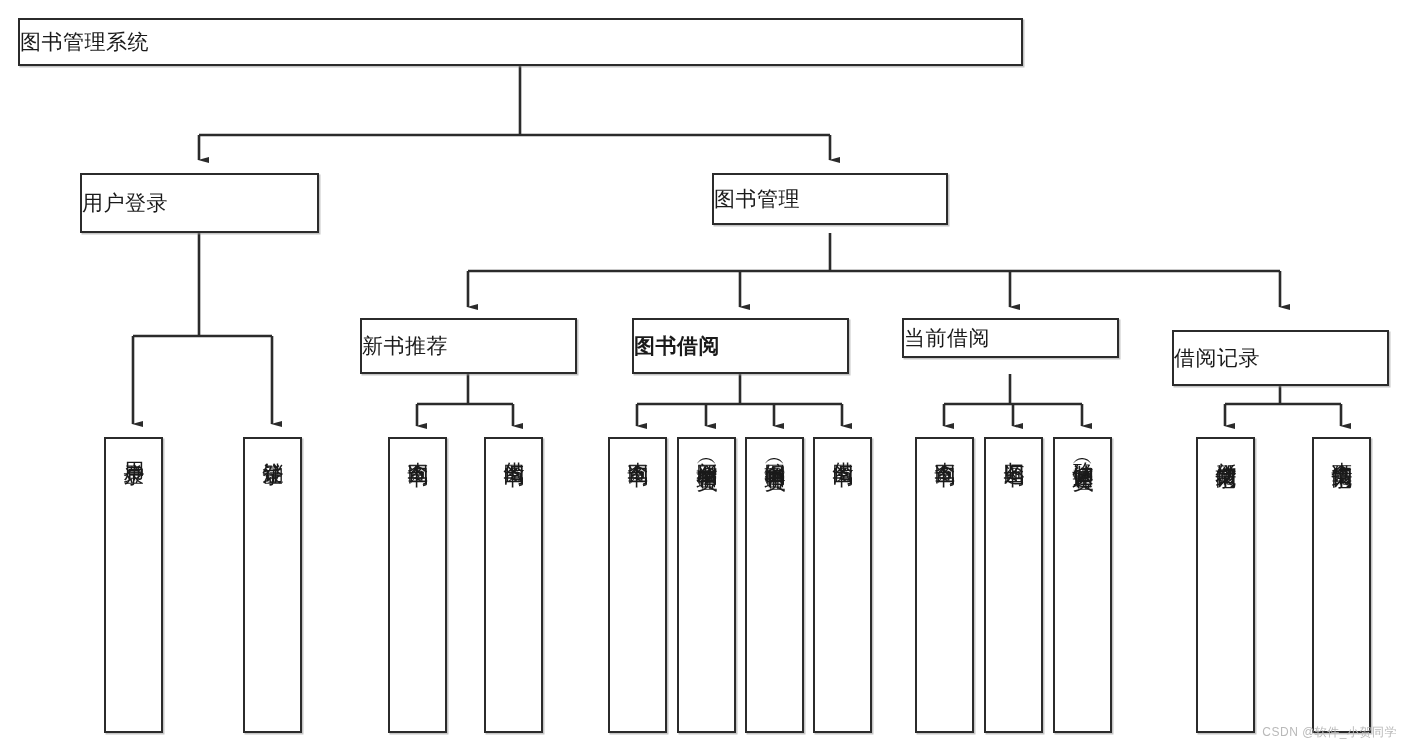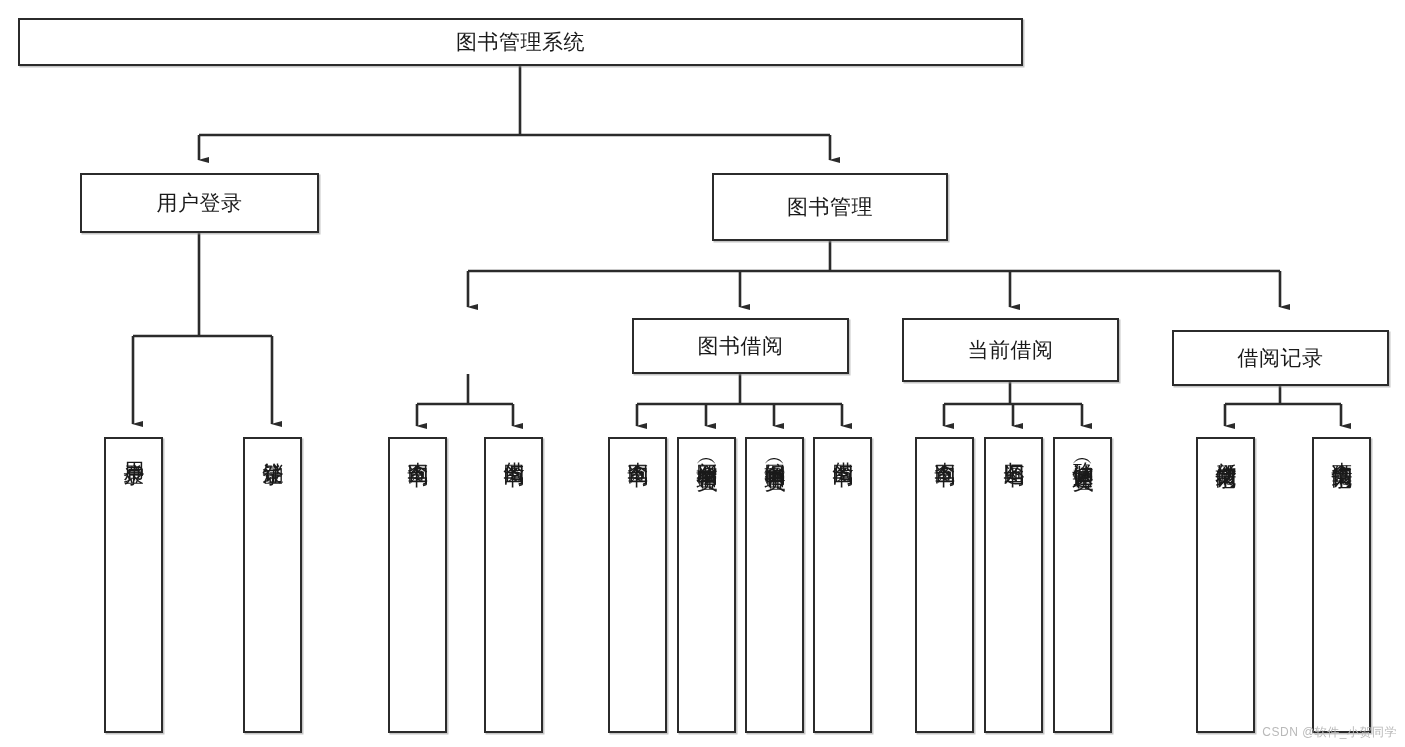--- a/index.html
+++ b/index.html
@@ -25,21 +25,20 @@
     height: 747px;
     pointer-events: none;
   }
   .node {
     position: absolute;
     box-sizing: border-box;
     background: #ffffff;
     border: 2px solid #2b2b2b;
     display: flex;
     align-items: center;
-    justify-content: center;
     box-shadow: 1.5px 1.5px 0 rgba(150,150,150,0.55);
   }
   .node .label {
     color: #1a1a1a;
     font-size: 21px;
     line-height: 1.12;
     letter-spacing: 0.5px;
     white-space: nowrap;
     text-align: center;
   }
@@ -125,28 +124,31 @@
     </g>
   </svg>
 
   <div class="node horizontal" style="left:18px; top:18px; width:1005px; height:48px;">
     <span class="label">图书管理系统</span>
   </div>
 
   <div class="node horizontal" style="left:80px; top:173px; width:239px; height:60px;">
     <span class="label">用户登录</span>
   </div>
-  <div class="node horizontal" style="left:712px; top:173px; width:236px; height:68px;">
+  <div class="node horizontal" style="left:712px; top:173px; width:236px; height:52px;">
     <span class="label">图书管理</span>
   </div>
 
-  <div class="node horizontal" style="left:632px; top:318px; width:217px; height:56px;">
+  <div class="node horizontal" style="left:360px; top:318px; width:217px; height:56px;">
+    <span class="label">新书推荐</span>
+  </div>
+  <div class="node horizontal" style="left:632px; top:318px; width:217px; height:56px;font-weight:bold;">
     <span class="label">图书借阅</span>
   </div>
-  <div class="node horizontal" style="left:902px; top:318px; width:217px; height:64px;">
+  <div class="node horizontal" style="left:902px; top:318px; width:217px; height:40px;">
     <span class="label">当前借阅</span>
   </div>
   <div class="node horizontal" style="left:1172px; top:330px; width:217px; height:56px;">
     <span class="label">借阅记录</span>
   </div>
 
   <div class="node vertical" style="left:104px; top:437px; width:59px; height:296px;">
     <span class="label">用户登录</span>
   </div>
   <div class="node vertical" style="left:243px; top:437px; width:59px; height:296px;">

